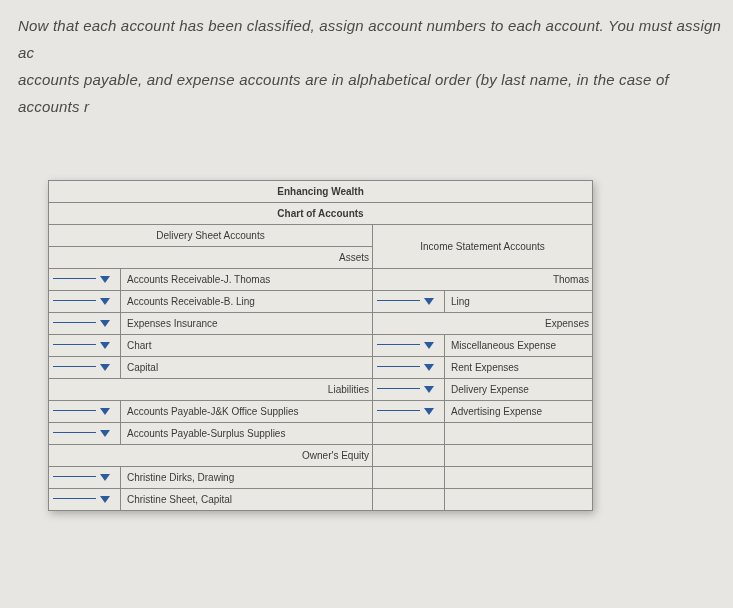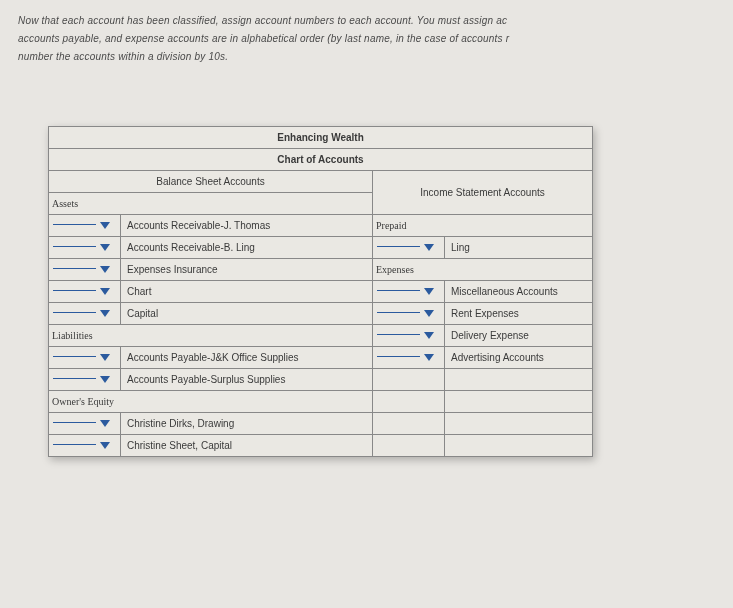--- a/index.html
+++ b/index.html
@@ -18,21 +18,21 @@
     .page {
       background: #e8e6e2;
       padding: 12px 0 0 18px;
       width: 100%;
       height: 100%;
       position: relative;
     }
     .instructions {
       font-style: italic;
       color: #4a4a4a;
-      font-size: 10px;
+      font-size: 15px;
       line-height: 1.8;
       padding-right: 10px;
       letter-spacing: 0.2px;
     }
     .table-wrapper {
       margin-top: 60px;
       margin-left: 30px;
       box-shadow: 2px 3px 8px rgba(0,0,0,0.25);
       display: inline-block;
       background: #eae8e3;
@@ -54,25 +54,24 @@
       font-size: 13px;
       padding: 4px;
     }
     .header-cell {
       text-align: center;
       font-weight: normal;
       font-size: 13px;
       padding: 4px;
     }
     .subheader-cell {
-      text-align: left;
+      text-align: right;
       font-weight: normal;
       font-size: 12.5px;
       padding: 3px;
-      font-family: Liberation Serif, serif;
     }
     .num-cell {
       width: 72px;
       text-align: right;
       padding: 2px 4px;
     }
     .label-cell {
       width: 252px;
       padding: 2px 6px;
       font-size: 12.5px;
@@ -111,49 +110,48 @@
       background: #eae8e3;
     }
   </style>
 </head>
 <body>
 
 <div class="page">
   <div class="instructions">
     <span>Now that each account has been classified, assign account numbers to each account. You must assign ac</span><br>
     <span>accounts payable, and expense accounts are in alphabetical order (by last name, in the case of accounts r</span><br>
-    <span>number the accounts within a division by 10s.</span>
   </div>
 
   <div class="table-wrapper">
     <table class="chart-table">
       <tbody>
           <tr>
         <td colspan="4" class="title-cell">Enhancing Wealth</td>
       </tr>
       <tr>
         <td colspan="4" class="title-cell">Chart of Accounts</td>
       </tr>
       <tr>
-        <td colspan="2" class="header-cell">Balance Sheet Accounts</td>
+        <td colspan="2" class="header-cell">Delivery Sheet Accounts</td>
         <td colspan="2" rowspan="2" class="header-cell">Income Statement Accounts</td>
       </tr>
       <tr>
         <td colspan="2" class="subheader-cell">Assets</td>
       </tr>
 
       <tr>
         <td class="num-cell">
           <div class="dropdown-field">
                 <div class="underline"></div>
                 <div class="chevron"></div>
               </div>
         </td>
         <td class="label-cell">Accounts Receivable-J. Thomas</td>
-        <td colspan="2" class="subheader-cell">Prepaid</td>
+        <td colspan="2" class="subheader-cell">Thomas</td>
       </tr>
 
       <tr>
         <td class="num-cell">
           <div class="dropdown-field">
                 <div class="underline"></div>
                 <div class="chevron"></div>
               </div>
         </td>
         <td class="label-cell">Accounts Receivable-B. Ling</td>
@@ -184,21 +182,21 @@
                 <div class="chevron"></div>
               </div>
         </td>
         <td class="label-cell">Chart</td>
         <td class="num-cell2">
           <div class="dropdown-field">
                 <div class="underline"></div>
                 <div class="chevron"></div>
               </div>
         </td>
-        <td class="label-cell2">Miscellaneous Accounts</td>
+        <td class="label-cell2">Miscellaneous Expense</td>
       </tr>
 
       <tr>
         <td class="num-cell">
           <div class="dropdown-field">
                 <div class="underline"></div>
                 <div class="chevron"></div>
               </div>
         </td>
         <td class="label-cell">Capital</td>
@@ -229,21 +227,21 @@
                 <div class="chevron"></div>
               </div>
         </td>
         <td class="label-cell">Accounts Payable-J&amp;K Office Supplies</td>
         <td class="num-cell2">
           <div class="dropdown-field">
                 <div class="underline"></div>
                 <div class="chevron"></div>
               </div>
         </td>
-        <td class="label-cell2">Advertising Accounts</td>
+        <td class="label-cell2">Advertising Expense</td>
       </tr>
 
       <tr>
         <td class="num-cell">
           <div class="dropdown-field">
                 <div class="underline"></div>
                 <div class="chevron"></div>
               </div>
         </td>
         <td class="label-cell">Accounts Payable-Surplus Supplies</td>

